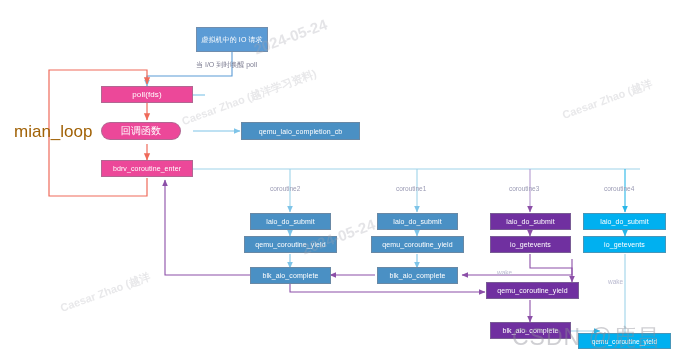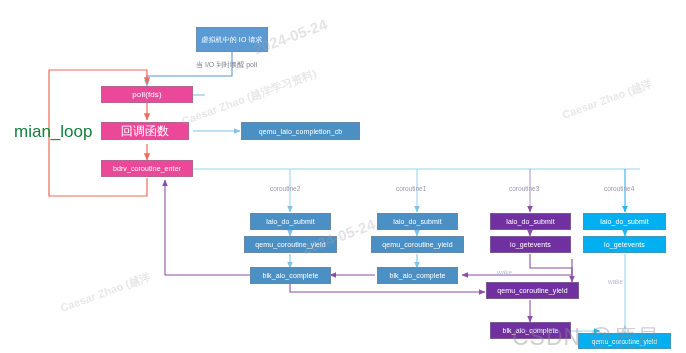--- a/index.html
+++ b/index.html
@@ -36,21 +36,21 @@
     white-space:nowrap;
     z-index:7;
   }
   .coro-label{
     font-size:6.5px;color:#9a9ab4;
   }
   .wake-label{
     font-size:6.5px;color:#b9b9cf;
   }
   .main-loop{
-    font-size:17px;color:#15803d;font-weight:400;
+    font-size:17px;color:#a16207;font-weight:400;
   }
   .cn-label{
     font-size:7px;color:#7d7d92;
   }
 
   
   .wm{
     position:absolute;
     color:rgba(150,150,160,.28);
     font-weight:bold;
@@ -184,21 +184,21 @@
 <div class="label coro-label" style="left:509px;top:185px;">coroutine3</div>
 <div class="label coro-label" style="left:604px;top:185px;">coroutine4</div>
 
 <div class="label wake-label" style="left:497px;top:269px;">wake</div>
 <div class="label wake-label" style="left:608px;top:278px;">wake</div>
 
 <div class="node n-blue" style="left:196px;top:27px;width:72px;height:25px;font-size:7px;">虚拟机中的 IO 请求</div>
 
 <div class="node n-orange" style="left:101px;top:86px;width:92px;height:17px;font-size:8px;">poll(fds)</div>
 
-<div class="node n-orange" style="left:101px;top:122px;width:88px;height:18px;font-size:12px;">回调函数</div>
+<div class="node n-orange" style="left:101px;top:122px;width:80px;height:18px;font-size:10px;border-radius:9px;">回调函数</div>
 
 <div class="node n-orange" style="left:101px;top:160px;width:92px;height:17px;font-size:7px;">bdrv_coroutine_enter</div>
 
 <div class="node n-steel" style="left:241px;top:122px;width:119px;height:18px;font-size:7px;">qemu_laio_completion_cb</div>
 
 <div class="node n-steel" style="left:250px;top:213px;width:81px;height:17px;font-size:7px;">laio_do_submit</div>
 <div class="node n-steel" style="left:244px;top:236px;width:93px;height:17px;font-size:7px;">qemu_coroutine_yield</div>
 
 <div class="node n-steel" style="left:377px;top:213px;width:81px;height:17px;font-size:7px;">laio_do_submit</div>
 <div class="node n-steel" style="left:371px;top:236px;width:93px;height:17px;font-size:7px;">qemu_coroutine_yield</div>

